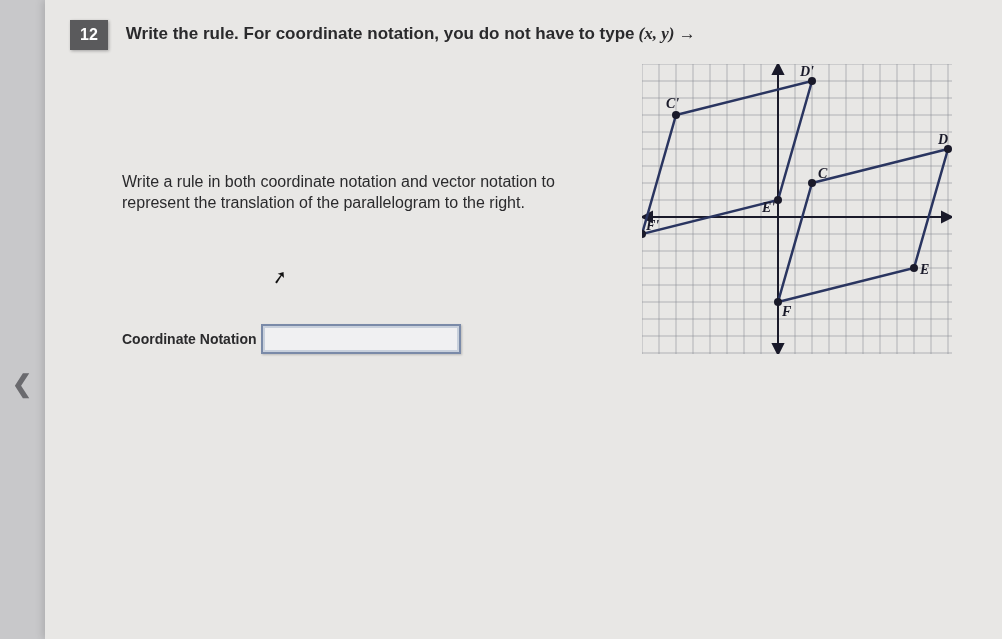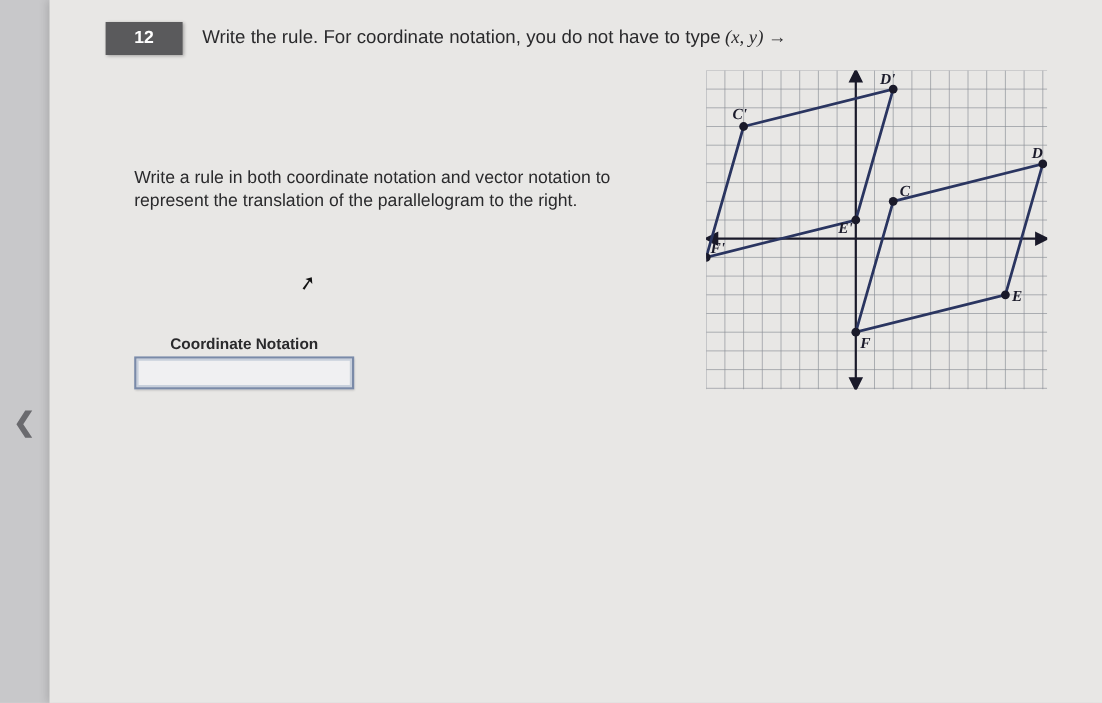--- a/index.html
+++ b/index.html
@@ -42,34 +42,34 @@
     display: flex;
     align-items: flex-start;
     gap: 18px;
     margin-bottom: 14px;
   }
   .qnum {
     background: #5a5a5c;
     color: #fff;
     font-weight: bold;
     font-size: 16px;
-    padding: 6px 26px;
+    padding: 6px 10px;
     min-width: 34px;
     text-align: center;
     box-shadow: 1px 1px 3px rgba(0,0,0,0.3);
-    margin-left: 26px;
   }
   .instruction {
     font-size: 17px;
     color: #2a2a2c;
     padding-top: 4px;
     display: flex;
     align-items: flex-start;
     gap: 4px;
     flex-wrap: wrap;
+    font-weight: bold;
   }
   .math {
     font-family: "Cambria Math", "Times New Roman", serif;
     font-style: italic;
   }
   .body-row {
     display: flex;
     gap: 40px;
     align-items: flex-end;
     margin-left: 52px;
@@ -92,21 +92,21 @@
     color: #111;
     transform: rotate(-10deg);
   }
   .answer-row {
     display: flex;
     gap: 40px;
     align-items: flex-end;
   }
   .answer-block {
     display: flex;
-    flex-direction: column;
+    flex-direction: row;
     align-items: center;
     gap: 4px;
   }
   .answer-label {
     font-weight: bold;
     font-size: 14px;
     color: #2a2a2c;
   }
   .answer-input {
     background: #f0f0f2;

